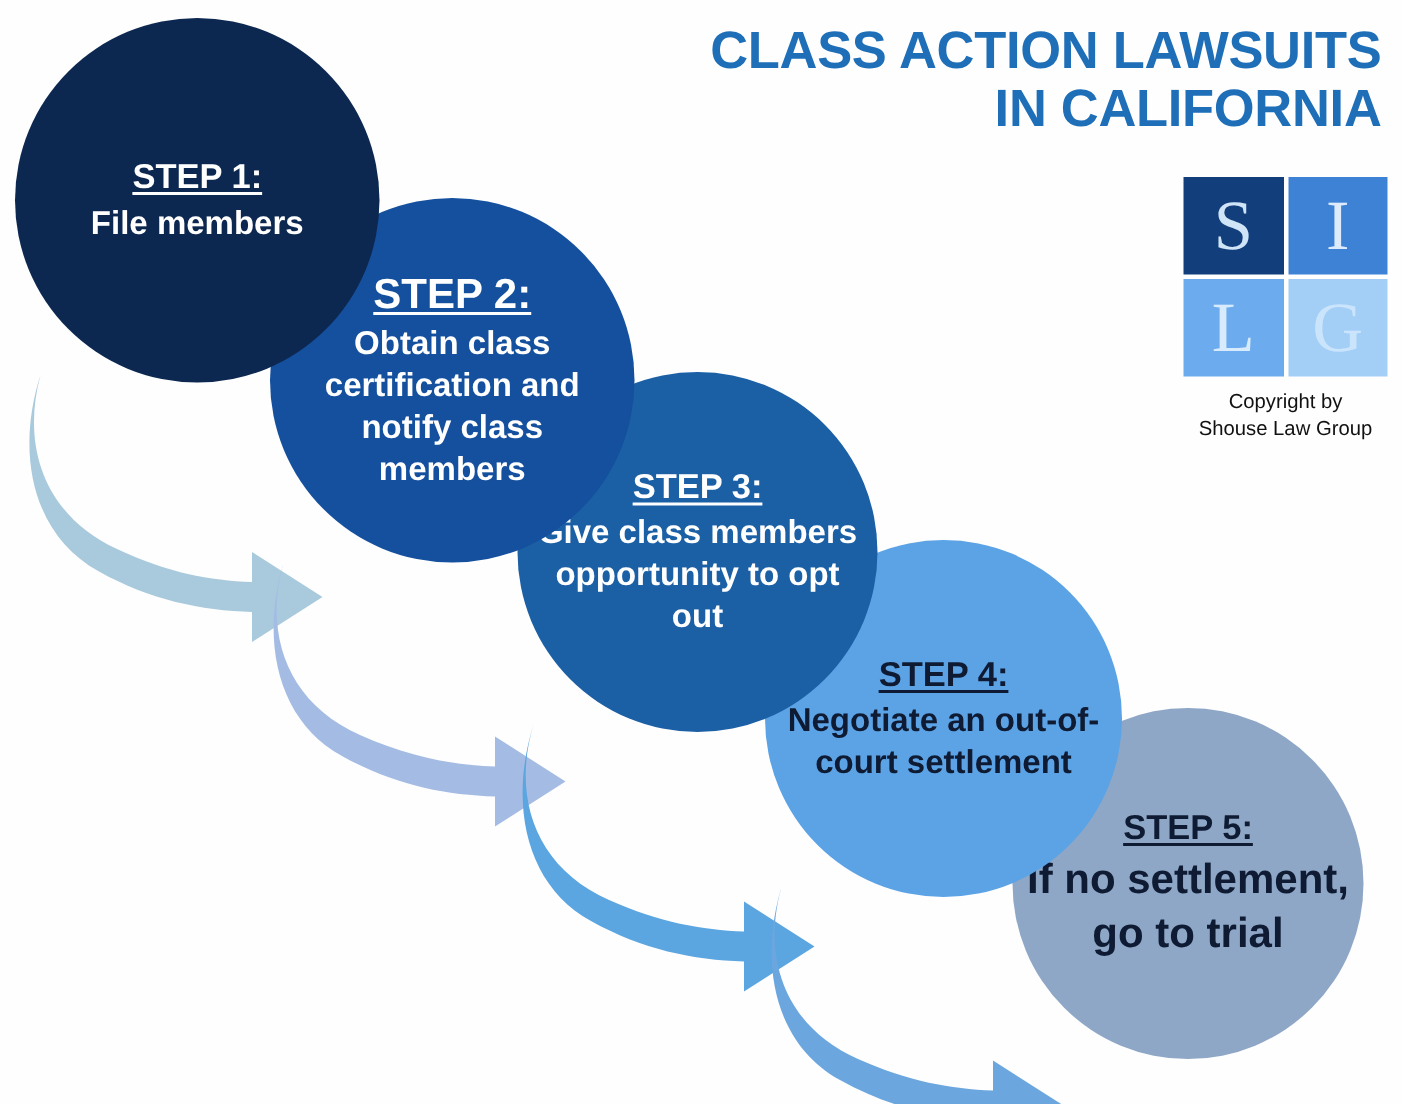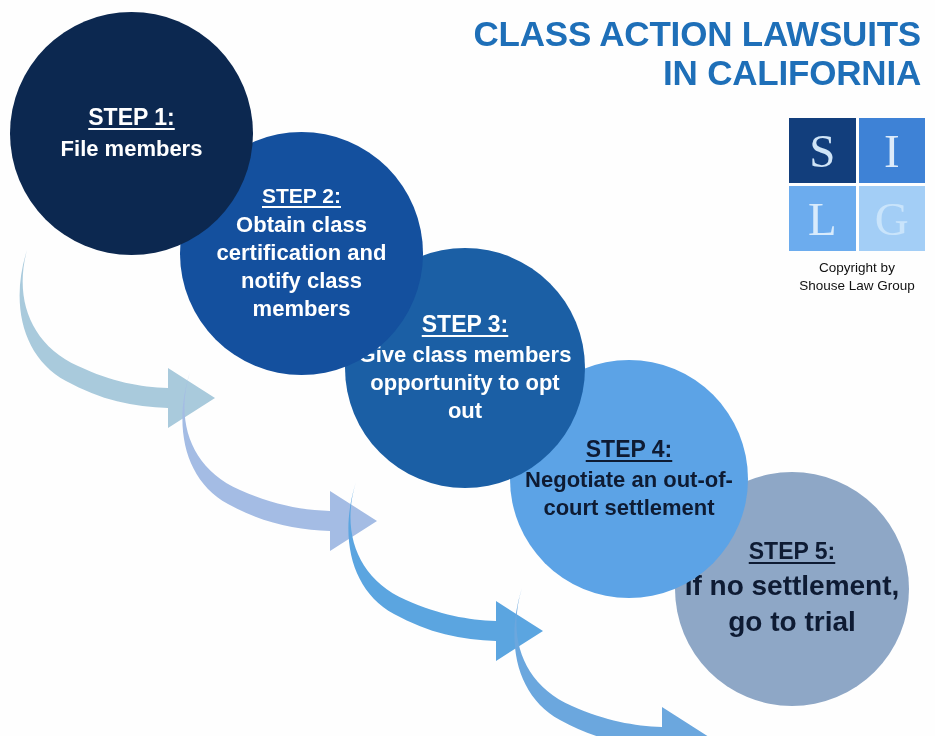--- a/index.html
+++ b/index.html
@@ -111,21 +111,21 @@
   #circle-1 .step-body { font-size: 22px; line-height: 1.25; margin-top: 4px; }
 
   
   #circle-2 {
     left: 180px; top: 132px;
     width: 243px; height: 243px;
     background: #14509E;
     color: #ffffff;
     z-index: 4;
   }
-  #circle-2 .step-head { font-size: 21px; }
+  #circle-2 .step-head { font-size: 28px; }
   #circle-2 .step-body { font-size: 22px; line-height: 1.28; margin-top: 3px; padding: 0 16px; }
 
   
   #circle-3 {
     left: 345px; top: 248px;
     width: 240px; height: 240px;
     background: #1B5FA5;
     color: #ffffff;
     z-index: 3;
   }

